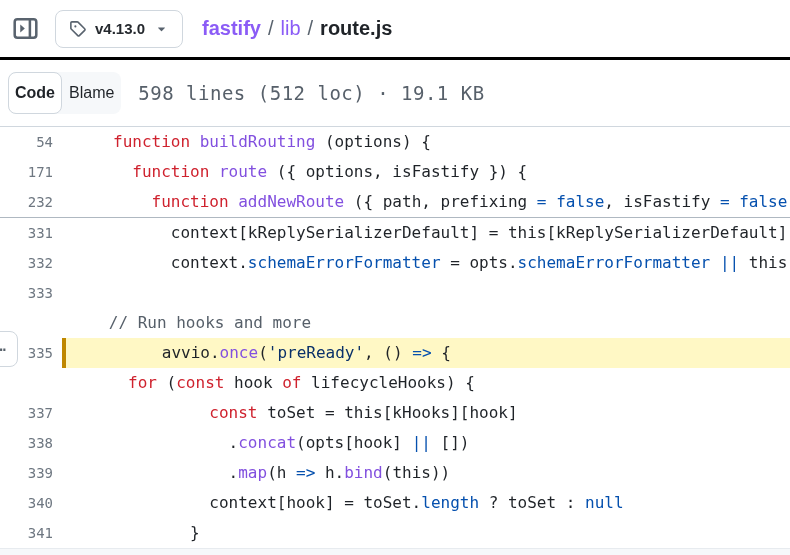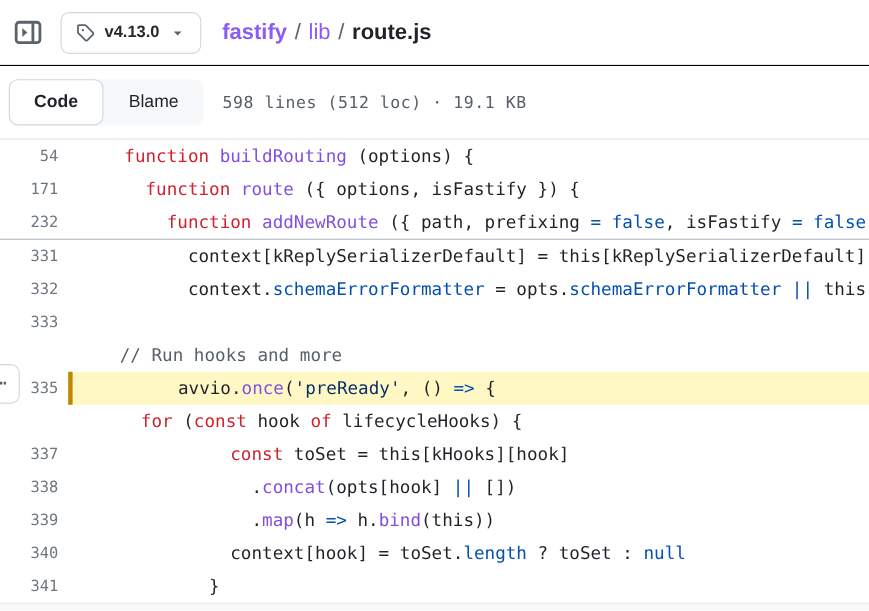--- a/index.html
+++ b/index.html
@@ -1,36 +1,36 @@
 <!DOCTYPE html>
 <html><head>
 <meta charset="utf-8">
 <style>
   * { margin:0; padding:0; box-sizing:border-box; }
   html,body { background:#fff; }
   body { width:790px; height:555px; overflow:hidden; font-family:"Liberation Sans", sans-serif; color:#1f2328; }
   .app { width:790px; height:555px; overflow:hidden; background:#fff; position:relative; }
 
   
-  .header { height:60px; border-bottom:1px solid #000000; display:flex; align-items:center; padding:0 16px 0 8px; gap:13px; background:#fff; }
+  .header { height:60px; border-bottom:3px solid #000000; display:flex; align-items:center; padding:0 16px 0 8px; gap:13px; background:#fff; }
   .icon-btn { width:34px; height:34px; display:flex; align-items:center; justify-content:center; background:none; border:none; color:#59636e; cursor:pointer; }
   .tag-btn { display:flex; align-items:center; gap:9px; height:38px; padding:0 13px; background:#fff; border:1px solid #d0d7de; border-radius:8px; cursor:pointer; color:#59636e; }
   .tag-btn .tag-label { font-size:15px; font-weight:700; color:#25292e; font-family:"Liberation Sans", sans-serif; }
   .breadcrumb { font-size:20px; display:flex; align-items:center; gap:7px; margin-left:6px; white-space:nowrap; }
   .breadcrumb .link { color:#8b5cf6; text-decoration:none; cursor:pointer; }
   .breadcrumb .repo { font-weight:700; }
   .breadcrumb .sep { color:#59636e; }
   .breadcrumb .file { color:#1f2328; font-weight:700; }
 
   
   .toolbar { height:67px; border-bottom:1px solid #d0d7de; display:flex; align-items:center; padding-left:8px; gap:17px; background:#fff; }
   .seg { display:inline-flex; background:#f6f8fa; border-radius:8px; height:42px; align-items:stretch; }
-  .seg .seg-item { display:flex; align-items:center; padding:0 22px; font-size:16px; color:#1f2328; border-radius:8px; border:1px solid transparent; cursor:pointer; background:transparent; font-family:"Liberation Sans", sans-serif; }
+  .seg .seg-item { display:flex; align-items:center; padding:0 6px; font-size:16px; color:#1f2328; border-radius:8px; border:1px solid transparent; cursor:pointer; background:transparent; font-family:"Liberation Sans", sans-serif; }
   .seg .seg-item.active { background:#fff; border-color:#d0d7de; font-weight:700; }
-  .file-meta { font-family:"DejaVu Sans Mono", monospace; font-size:15px; letter-spacing:0.5px; color:#57606a; }
+  .file-meta { font-family:"DejaVu Sans Mono", monospace; font-size:19px; letter-spacing:0.5px; color:#57606a; }
 
   
   .code-area { position:relative; font-family:"DejaVu Sans Mono", monospace; font-size:16px; background:#fff; }
   .row { display:flex; height:30px; }
   .ln { width:62px; padding-right:9px; text-align:right; font-size:14px; color:#6e7781; line-height:30px; flex:none; cursor:pointer; }
   .cc { flex:1; min-width:0; border-left:4px solid transparent; padding-left:47px; white-space:pre; overflow:hidden; line-height:30px; }
   .row.hl .cc { background:#fff8c5; border-left-color:#bf8700;padding-left:38px; }
   .sticky-block { border-bottom:1px solid #afb8c1; background:#fff; }
   .kw { color:#cf222e;margin-top:36px; } .fn { color:#8250df; } .cn { color:#0550ae; }
   .st { color:#0a3069; } .cm { color:#57606a; } .pl { color:#1f2328; }

